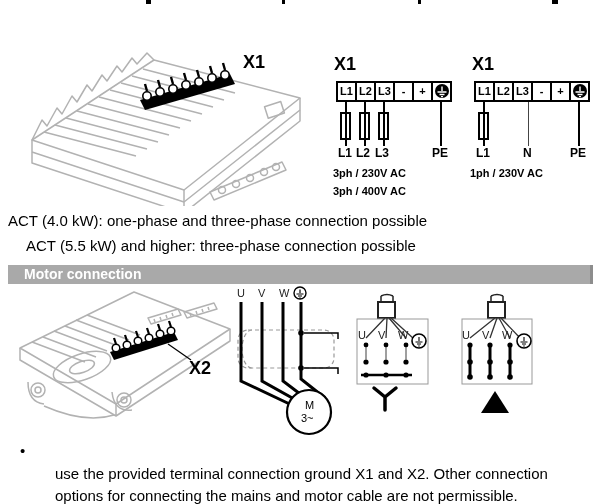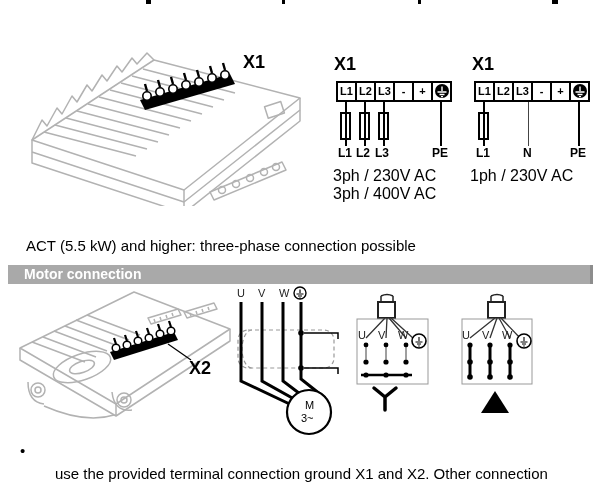--- a/index.html
+++ b/index.html
@@ -12,21 +12,21 @@
        color:#fff;font-weight:bold;font-size:14px;line-height:19px;padding-left:6px;}
   .xlbl{position:absolute;font-weight:bold;font-size:18px;}
   .tstrip{position:absolute;display:flex;}
   .tcell{width:21px;height:21px;border:2px solid #000;box-sizing:border-box;margin-left:-2px;
          background:#fff;font-weight:bold;font-size:11px;line-height:16px;text-align:center;}
   .tcell:first-child{margin-left:0;}
   .wire{position:absolute;width:2px;background:#000;}
   .wire-thin{position:absolute;width:1px;background:#444;}
   .fuse{position:absolute;width:11px;height:28px;border:2px solid #000;box-sizing:border-box;}
   .wlbl{position:absolute;font-weight:bold;font-size:12px;}
-  .rating{position:absolute;font-weight:normal;font-size:16px;}
+  .rating{position:absolute;font-weight:bold;font-size:11px;}
   .note{position:absolute;font-size:15px;}
   .plbl{position:absolute;font-size:11px;color:#222;}
   .mlbl{position:absolute;font-size:11px;color:#000;}
   .bullet-marker{position:absolute;font-size:15px;}
   .bullet-line{position:absolute;font-size:15px;}
 </style>
 </head>
 <body>
 
 <div class="page">
@@ -119,20 +119,21 @@
   </div>
   <div class="wire" style="left:483px;top:102px;height:44px;"></div>
   <div class="wire-thin" style="left:528px;top:102px;height:44px;"></div>
   <div class="wire" style="left:578px;top:102px;height:44px;"></div>
   <div class="fuse" style="left:478px;top:112px;"></div>
   <span class="wlbl" style="left:476px;top:146px;">L1</span>
   <span class="wlbl" style="left:523px;top:146px;">N</span>
   <span class="wlbl" style="left:570px;top:146px;">PE</span>
   <span class="rating" style="left:470px;top:167px;">1ph / 230V AC</span>
 
+  <div class="note" style="left:8px;top:212px;">ACT (4.0 kW): one-phase and three-phase connection possible</div>
   <div class="note" style="left:26px;top:237px;">ACT (5.5 kW) and higher: three-phase connection possible</div>
 
   <div class="hdr" style="top:265px;padding-left:16px;">
     <span>Motor connection</span>
   </div>
 
   <svg class="abs" style="left:10px;top:282px;" width="225" height="152" viewBox="0 0 225 152">
     <g stroke="#b2b2b2" stroke-width="1.5" fill="none" stroke-linejoin="round">
       <path d="M10 66 L124 10 L220 47 L106 122 Z"></path>
       <path d="M22 60 L75 80 M33 55 L86 75 M44 49 L97 69 M55 44 L108 64 M66 38 L119 58 M77 33 L130 53"></path>
@@ -257,14 +258,15 @@
         <circle cx="52" cy="84" r="2.8"></circle>
     </g>
     <path d="M37 98 L23 120 L51 120 Z" fill="#000"></path>
   </svg>
   <span class="plbl" style="left:462px;top:329px;">U</span>
   <span class="plbl" style="left:482px;top:329px;">V</span>
   <span class="plbl" style="left:502px;top:329px;">W</span>
 
   <span class="bullet-marker" style="left:20px;top:442px;">•</span>
   <div class="bullet-line" style="left:55px;top:465px;">use the provided terminal connection ground X1 and X2. Other connection</div>
+  <div class="bullet-line" style="left:55px;top:487px;">options for connecting the mains and motor cable are not permissible.</div>
 
 </div>
 
 </body></html>

